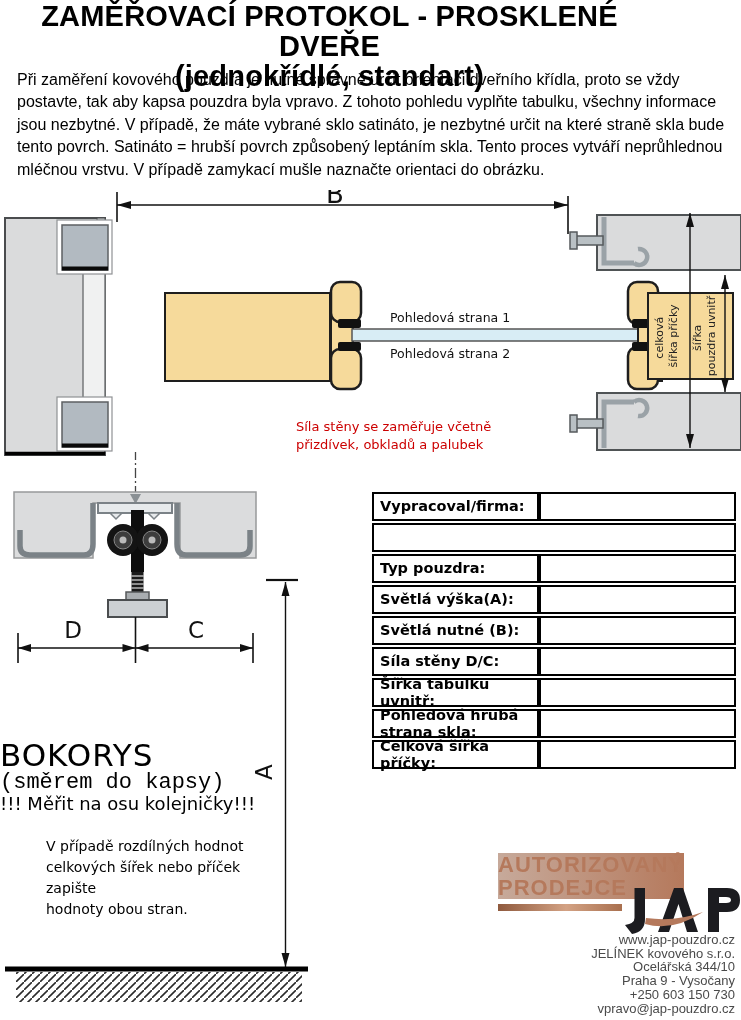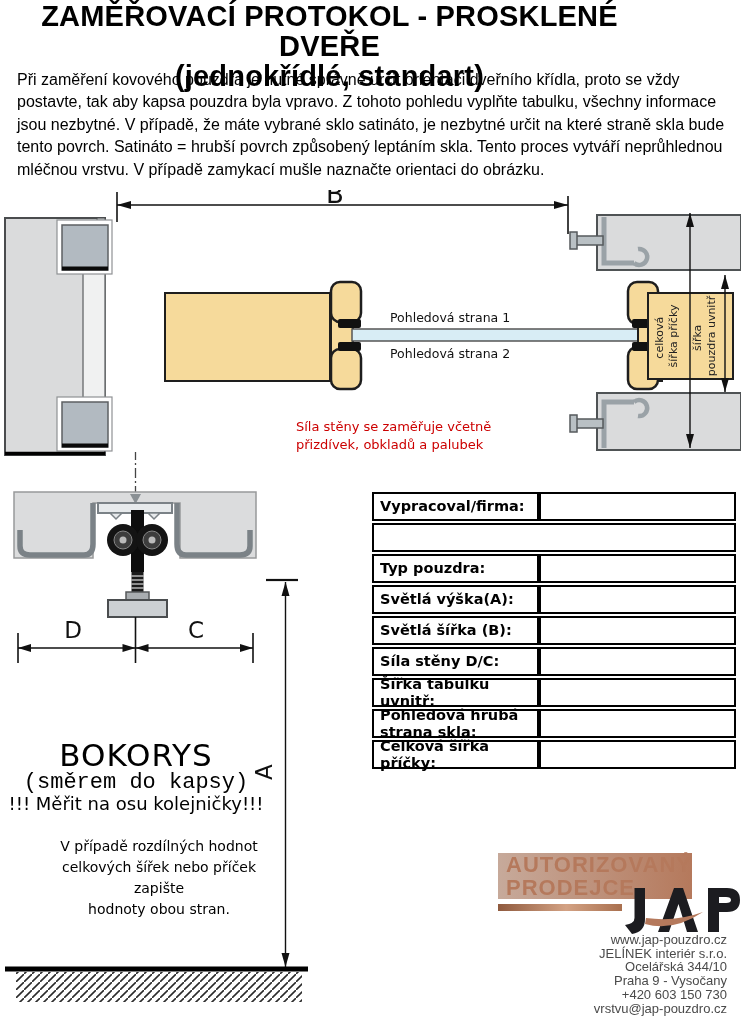--- a/index.html
+++ b/index.html
@@ -17,37 +17,37 @@
 
   
   .ftable { position:absolute; left:372px; top:492px; width:364px; }
   .frow   { display:flex; margin-bottom:2px; height:29px; }
   .fcell-label { width:167px; border:2.5px solid #000; background:#fff;
                  font-family:"DejaVu Sans", sans-serif; font-weight:bold; font-size:14.5px;
                  line-height:17px; display:flex; align-items:center; padding-left:6px; color:#000; }
   .fcell-value { flex:1; border:2.5px solid #000; background:#fff; }
 
   
-  .bok { position:absolute; left:0; top:738px; width:272px; text-align:center; color:#000;
+  .bok { position:absolute; left:0; top:738px; width:272px; text-align:left; color:#000;
          font-family:"DejaVu Sans", sans-serif; }
   .bok-title { font-size:31px; font-weight:400; letter-spacing:1px; line-height:34px; }
   .bok-sub   { font-size:22px; line-height:21px; margin-top:0;font-family:Liberation Mono, monospace; }
   .bok-warn  { font-size:18px; line-height:21px; }
   .bok-note  { font-size:14px; line-height:21px; margin-top:22px;margin-left:46px; }
 
   
   .auth { position:absolute; left:498px; top:853px; color:#b5795c; font-weight:bold;
           font-size:22px; line-height:23px; letter-spacing:1px;
           font-family:"Liberation Sans", sans-serif; }
   .auth .l1, .auth .l2 {
-     background:linear-gradient(90deg,#96604489 , #b5795c); color:#b5795c;padding-left:8px; }
+     background:linear-gradient(90deg,#96604489 , #b5795c); color:#b5795c; }
   .auth .bar { width:124px; height:7px; margin-top:5px;
                background:linear-gradient(90deg,#8f5a3e,#d3a284 55%,#a9704f); }
   .jap-logo { position:absolute; left:598px; top:876px; }
-  .contact { position:absolute; right:14px; top:933px; text-align:right;
+  .contact { position:absolute; right:6px; top:933px; text-align:right;
              font-size:13px; line-height:13.7px; color:#4a4a4a;
              font-family:"Liberation Sans", sans-serif; }
 </style>
 </head>
 <body>
 
 <div id="page">
 
   <div class="title">
     <div>ZAMĚŘOVACÍ PROTOKOL - PROSKLENÉ DVEŘE</div>
@@ -237,21 +237,21 @@
     </div>
     <div class="frow">
       <div class="fcell-label">Typ pouzdra:</div>
       <div class="fcell-value"></div>
     </div>
     <div class="frow">
       <div class="fcell-label">Světlá výška(A):</div>
       <div class="fcell-value"></div>
     </div>
     <div class="frow">
-      <div class="fcell-label">Světlá šířka (B):</div>
+      <div class="fcell-label">Světlá nutné (B):</div>
       <div class="fcell-value"></div>
     </div>
     <div class="frow">
       <div class="fcell-label">Síla stěny D/C:</div>
       <div class="fcell-value"></div>
     </div>
     <div class="frow">
       <div class="fcell-label">Šířka tabulku uvnitř:</div>
       <div class="fcell-value"></div>
     </div>
@@ -274,20 +274,20 @@
   <svg class="jap-logo" width="142" height="60" viewBox="0 0 142 60" aria-label="JAP">
     <path d="M36.5,12 H47 V43 Q47,56 34,58 L27,49 Q36.5,47.5 36.5,42 Z" fill="#1c1c20"></path>
     <path d="M76,12 L85,12 L100,56 L89,56 L80.5,28 L71,56 L60,56 Z" fill="#1c1c20"></path>
     <path fill-rule="evenodd" fill="#1c1c20" d="M110,12 H129 Q142,12 142,24 Q142,36 129,36 H121 V56 H110 Z
              M121,21 V27 H128 Q133,27 133,24 Q133,21 128,21 Z"></path>
     <path d="M47,48 Q75,56 105,36 Q78,46 48,42 Z" fill="#b5795c"></path>
   </svg>
 
   <div class="contact">
     <div>www.jap-pouzdro.cz</div>
-    <div>JELÍNEK interiér s.r.o.</div>
+    <div>JELÍNEK kovového s.r.o.</div>
     <div>Ocelářská 344/10</div>
     <div>Praha 9 - Vysočany</div>
-    <div>+420 603 150 730</div>
-    <div>vrstvu@jap-pouzdro.cz</div>
+    <div>+250 603 150 730</div>
+    <div>vpravo@jap-pouzdro.cz</div>
   </div>
 
 </div>
 
 </body></html>

